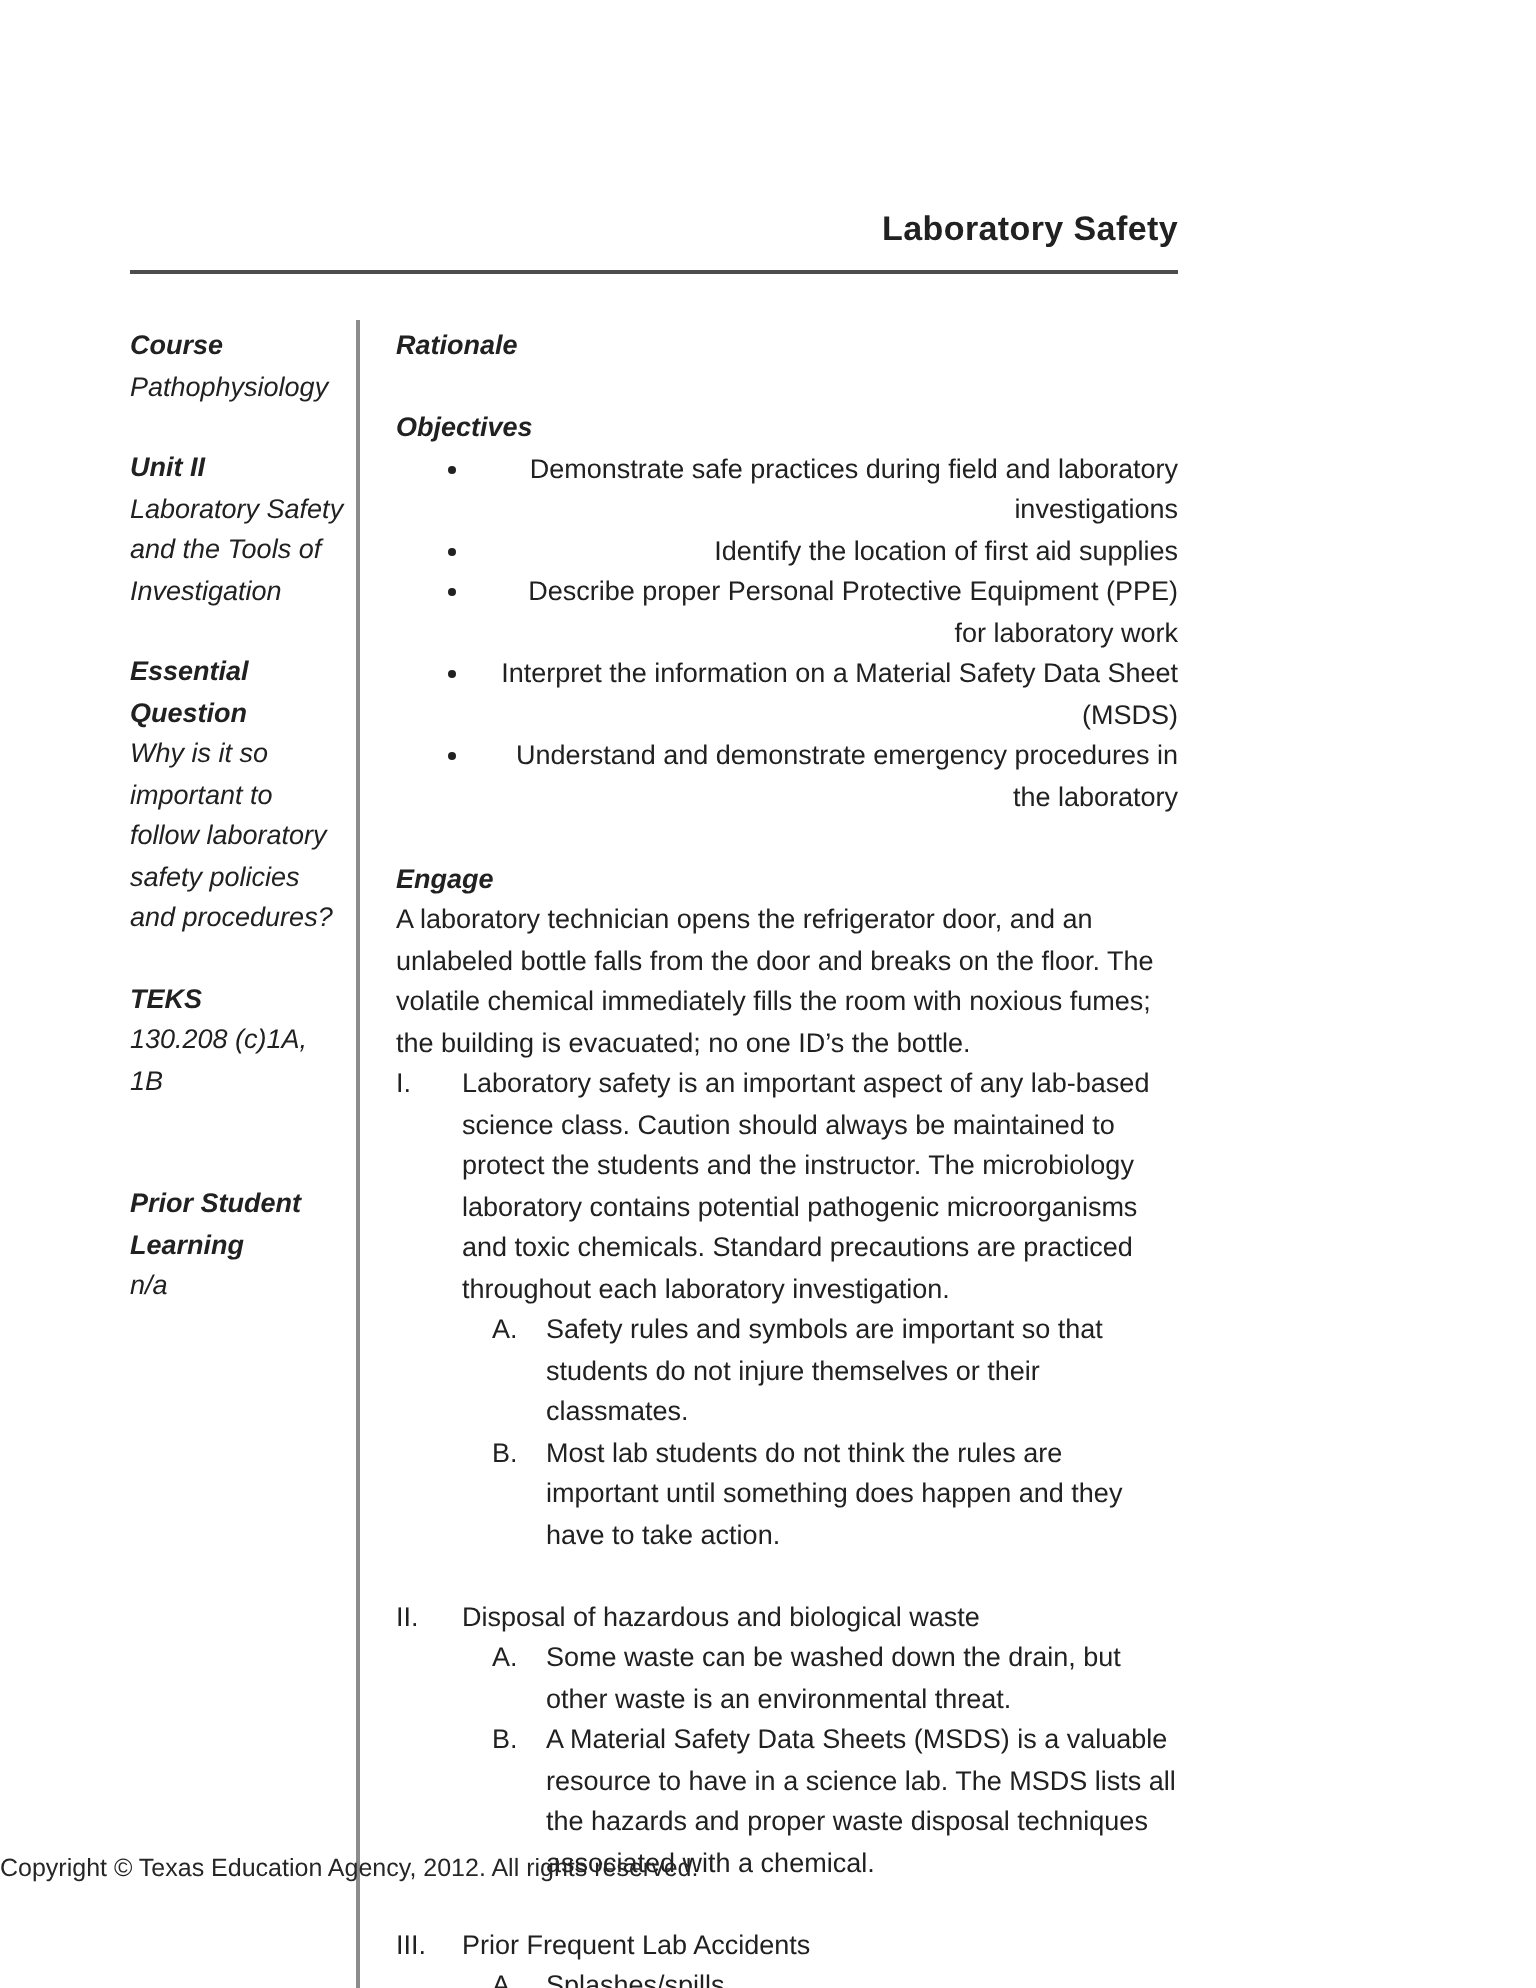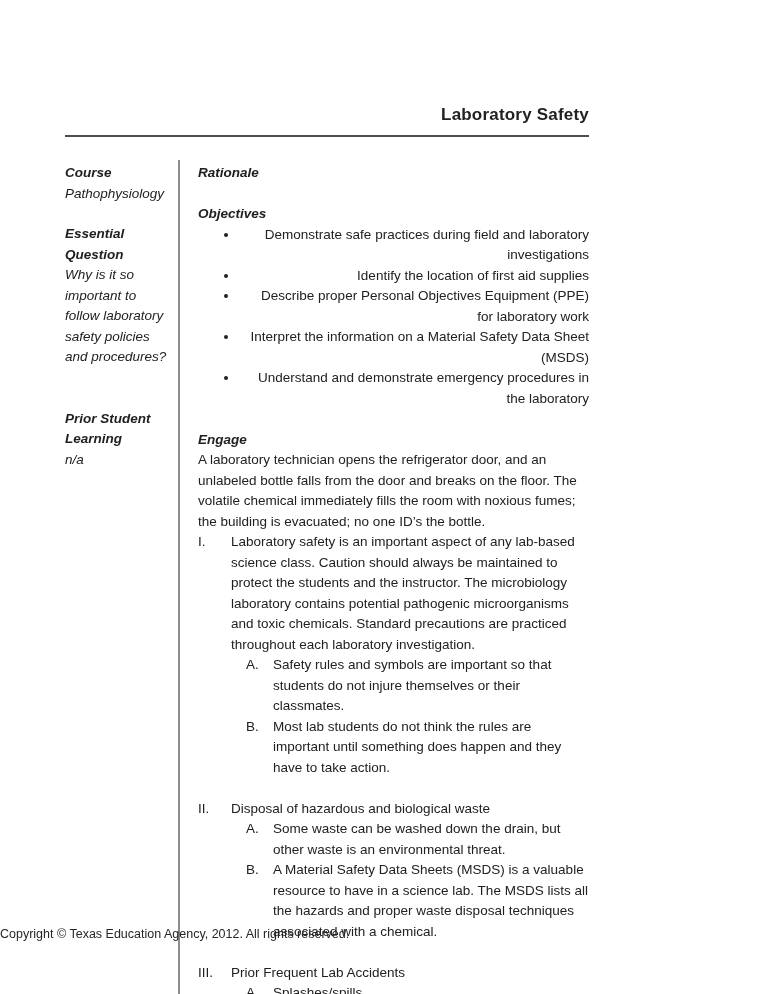--- a/index.html
+++ b/index.html
@@ -98,35 +98,43 @@
 <div class="page">
   <div class="title">Laboratory Safety</div>
   <hr class="title-rule">
   <div class="columns">
     <aside class="sidebar" id="sidebar">
         <div class="sb-section">
           <div class="sb-heading">Course</div>
           <div class="sb-line">Pathophysiology</div>
         </div>
         <div class="sb-section">
+          <div class="sb-heading">Unit II</div>
+          <div class="sb-line">Laboratory Safety and the Tools of Investigation</div>
+        </div>
+        <div class="sb-section">
           <div class="sb-heading">Essential Question</div>
           <div class="sb-line">Why is it so important to follow laboratory safety policies and procedures?</div>
+        </div>
+        <div class="sb-section">
+          <div class="sb-heading">TEKS</div>
+          <div class="sb-line">130.208 (c)1A, 1B</div>
         </div>
         <div class="sb-section gap-lg">
           <div class="sb-heading">Prior Student Learning</div>
           <div class="sb-line">n/a</div>
         </div>
       </aside>
     <main class="main" id="main">
         <div class="m-heading">Rationale</div>
         <div class="m-heading">Objectives</div>
         <ul class="bullets">
           <li>Demonstrate safe practices during field and laboratory investigations</li>
           <li>Identify the location of first aid supplies</li>
-          <li>Describe proper Personal Objectives Equipment (PPE) for laboratory work</li>
+          <li>Describe proper Personal Protective Equipment (PPE) for laboratory work</li>
           <li>Interpret the information on a Material Safety Data Sheet (MSDS)</li>
           <li>Understand and demonstrate emergency procedures in the laboratory</li>
         </ul>
         <div class="m-heading">Engage</div>
         <p class="m-para">A laboratory technician opens the refrigerator door, and an unlabeled bottle falls from the door and breaks on the floor. The volatile chemical immediately fills the room with noxious fumes; the building is evacuated; no one ID’s the bottle.</p>
         <div class="outline-group">
           <div class="outline-item">
             <div class="ol-marker">I.</div>
             <div class="ol-text">Laboratory safety is an important aspect of any lab-based science class. Caution should always be maintained to protect the students and the instructor. The microbiology laboratory contains potential pathogenic microorganisms and toxic chemicals. Standard precautions are practiced throughout each laboratory investigation.</div>
           </div>

